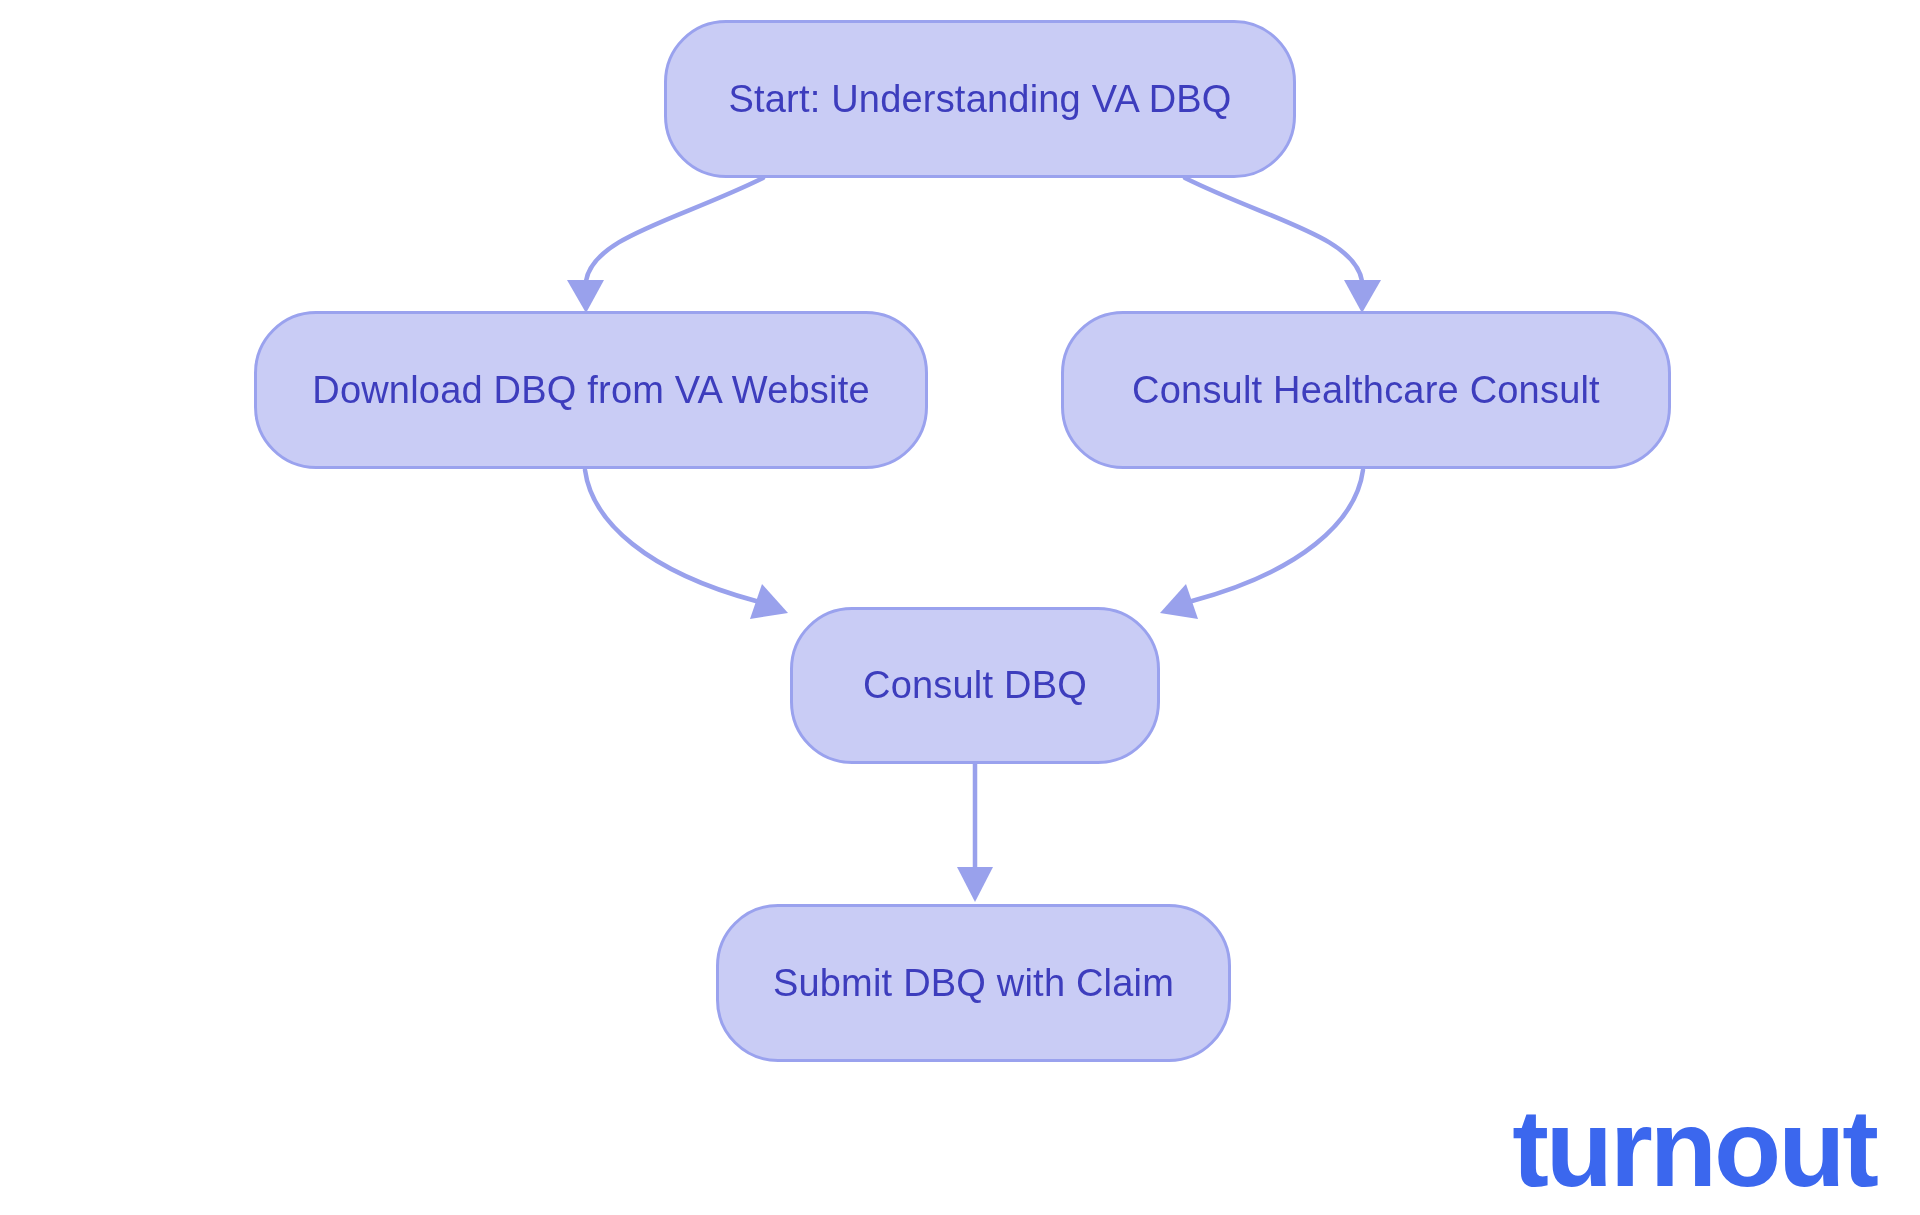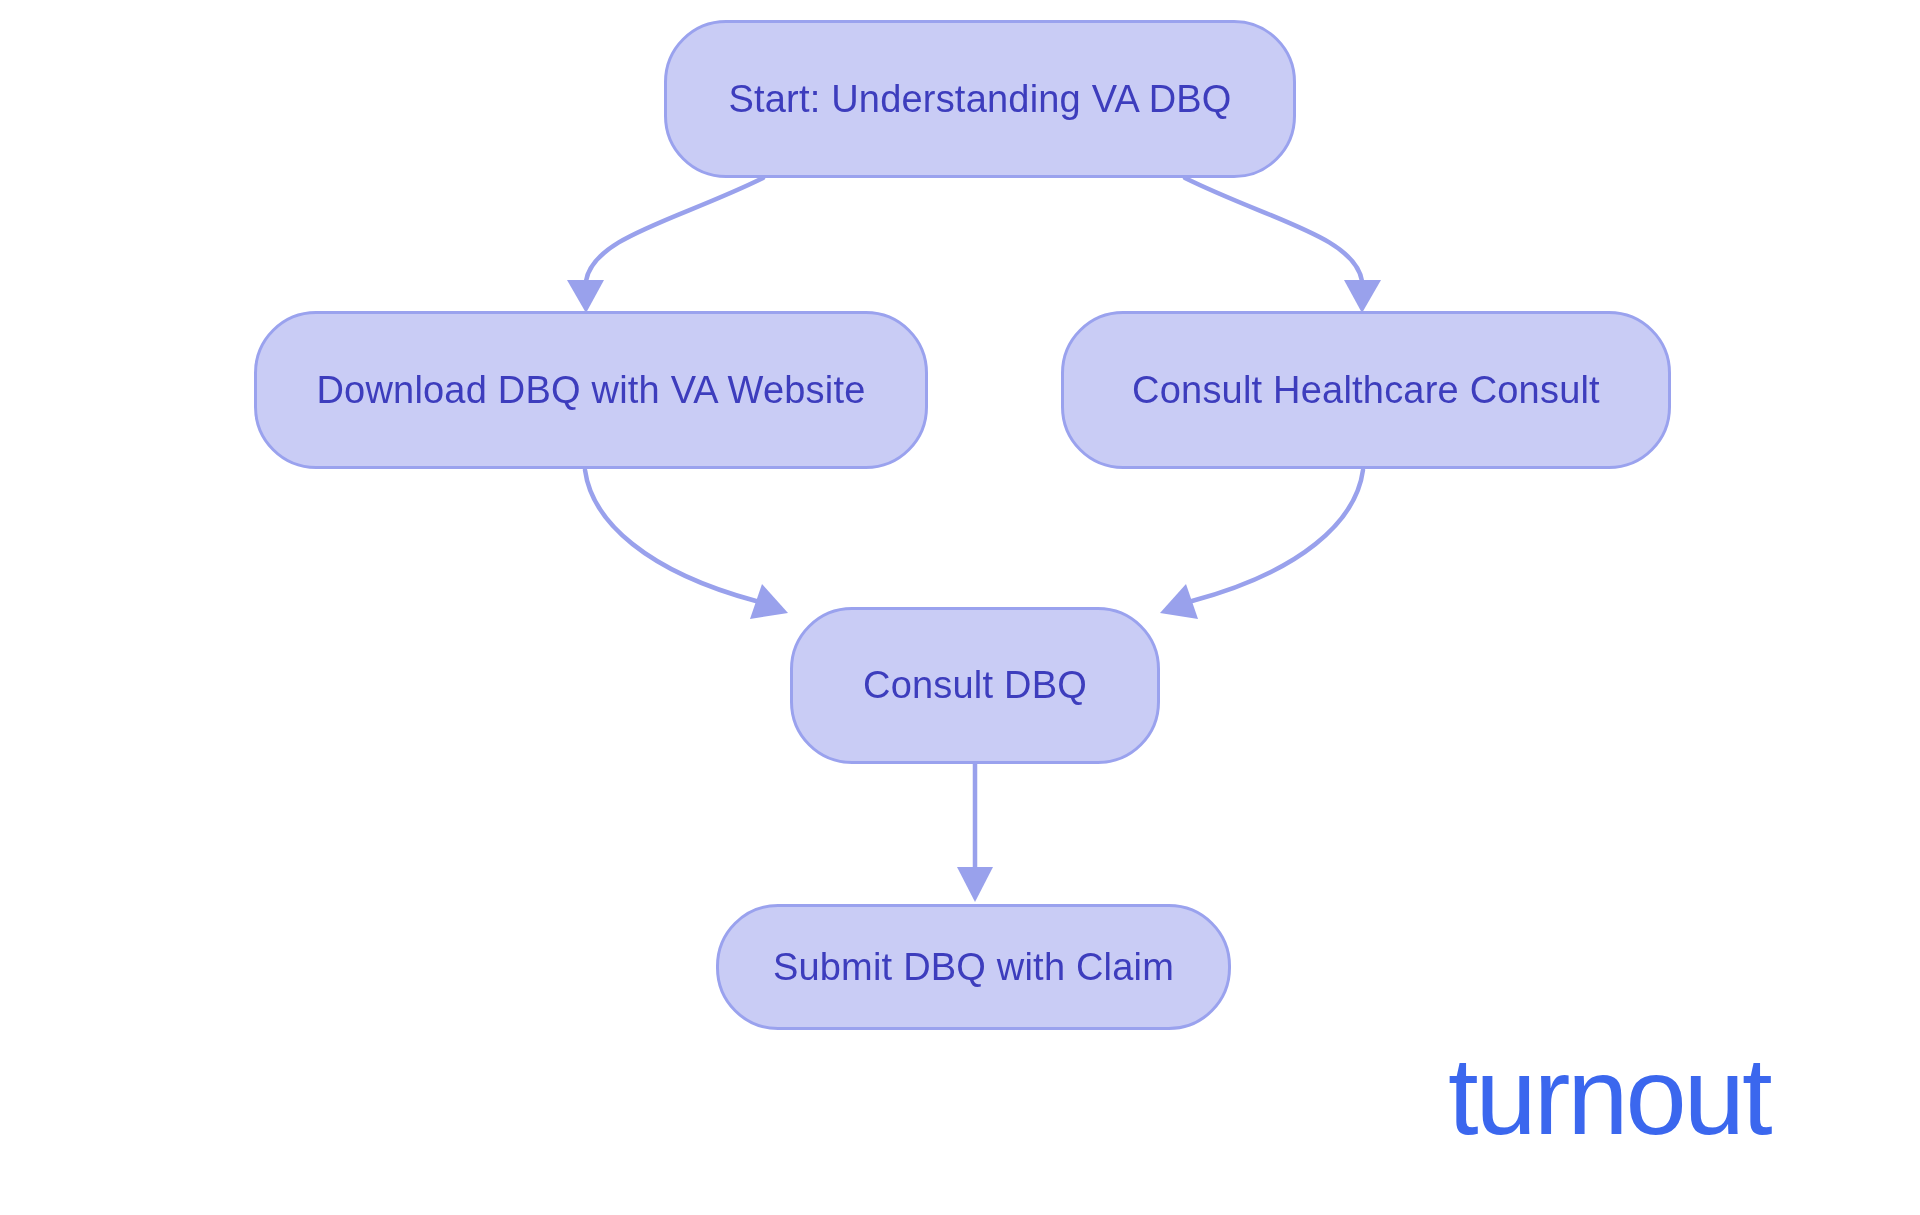--- a/index.html
+++ b/index.html
@@ -34,29 +34,30 @@
     justify-content: center;
     color: #3d3dbd;
     font-size: 38px;
     letter-spacing: 0.2px;
     white-space: nowrap;
   }
   .node-start    { left: 664px;  top: 20px;  width: 632px; height: 158px; }
   .node-download { left: 254px;  top: 311px; width: 674px; height: 158px; }
   .node-consult  { left: 1061px; top: 311px; width: 610px; height: 158px; }
   .node-complete { left: 790px;  top: 607px; width: 370px; height: 157px; }
-  .node-submit   { left: 716px;  top: 904px; width: 515px; height: 126px; align-items: center; }
+  .node-submit   { left: 716px;  top: 904px; width: 515px; height: 158px; align-items: center; }
   .logo {
     position: absolute;
     left: 1448px;
-    top: 1038px;
+    top: 1090px;
     width: 428px;
+    text-align: right;
     color: #3b67ee;
     font-size: 110px;
-    font-weight: normal;
+    font-weight: bold;
     letter-spacing: -3px;
     line-height: 1.05;
   }
 </style>
 </head>
 <body>
 
 <div class="canvas">
 
   <svg class="edges-svg" viewBox="0 0 1920 1215" xmlns="http://www.w3.org/2000/svg">
@@ -74,21 +75,21 @@
       <polygon points="1160,613 1198,619 1186,584"></polygon>
       <polygon points="957,867 993,867 975,902"></polygon>
     </g>
   </svg>
 
   <div class="flow-node node-start">
     <span>Start: Understanding VA DBQ</span>
   </div>
 
   <div class="flow-node node-download">
-    <span>Download DBQ with VA Website</span>
+    <span>Download DBQ from VA Website</span>
   </div>
 
   <div class="flow-node node-consult">
     <span>Consult Healthcare Consult</span>
   </div>
 
   <div class="flow-node node-complete">
     <span>Consult DBQ</span>
   </div>
 

